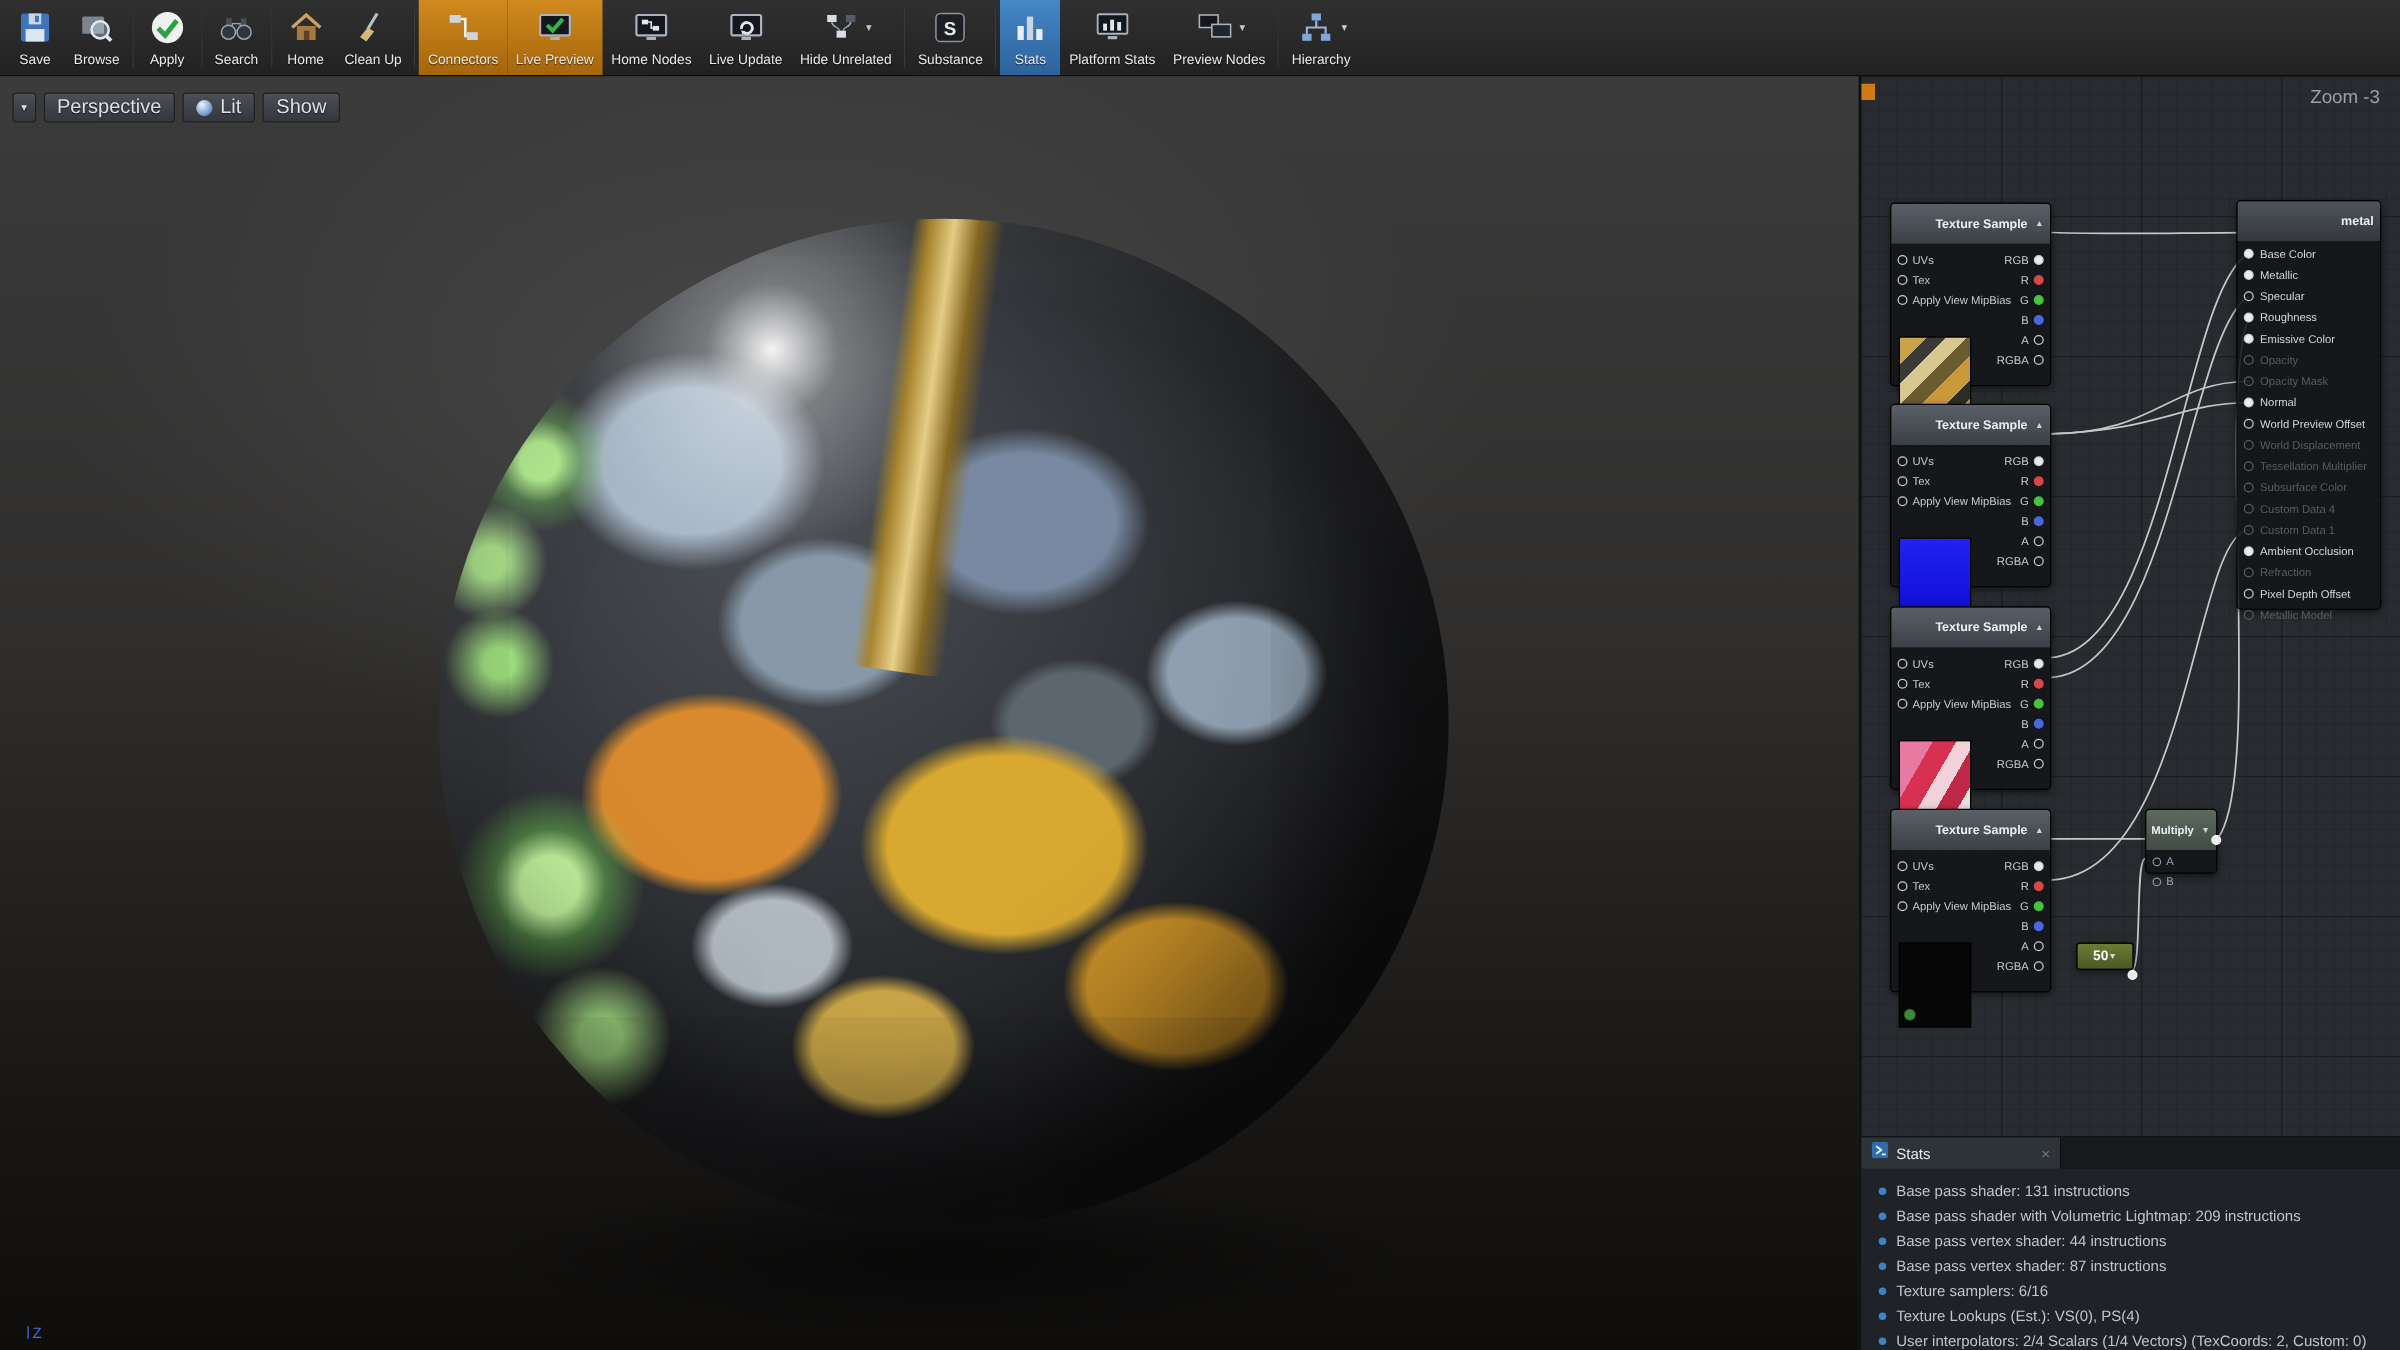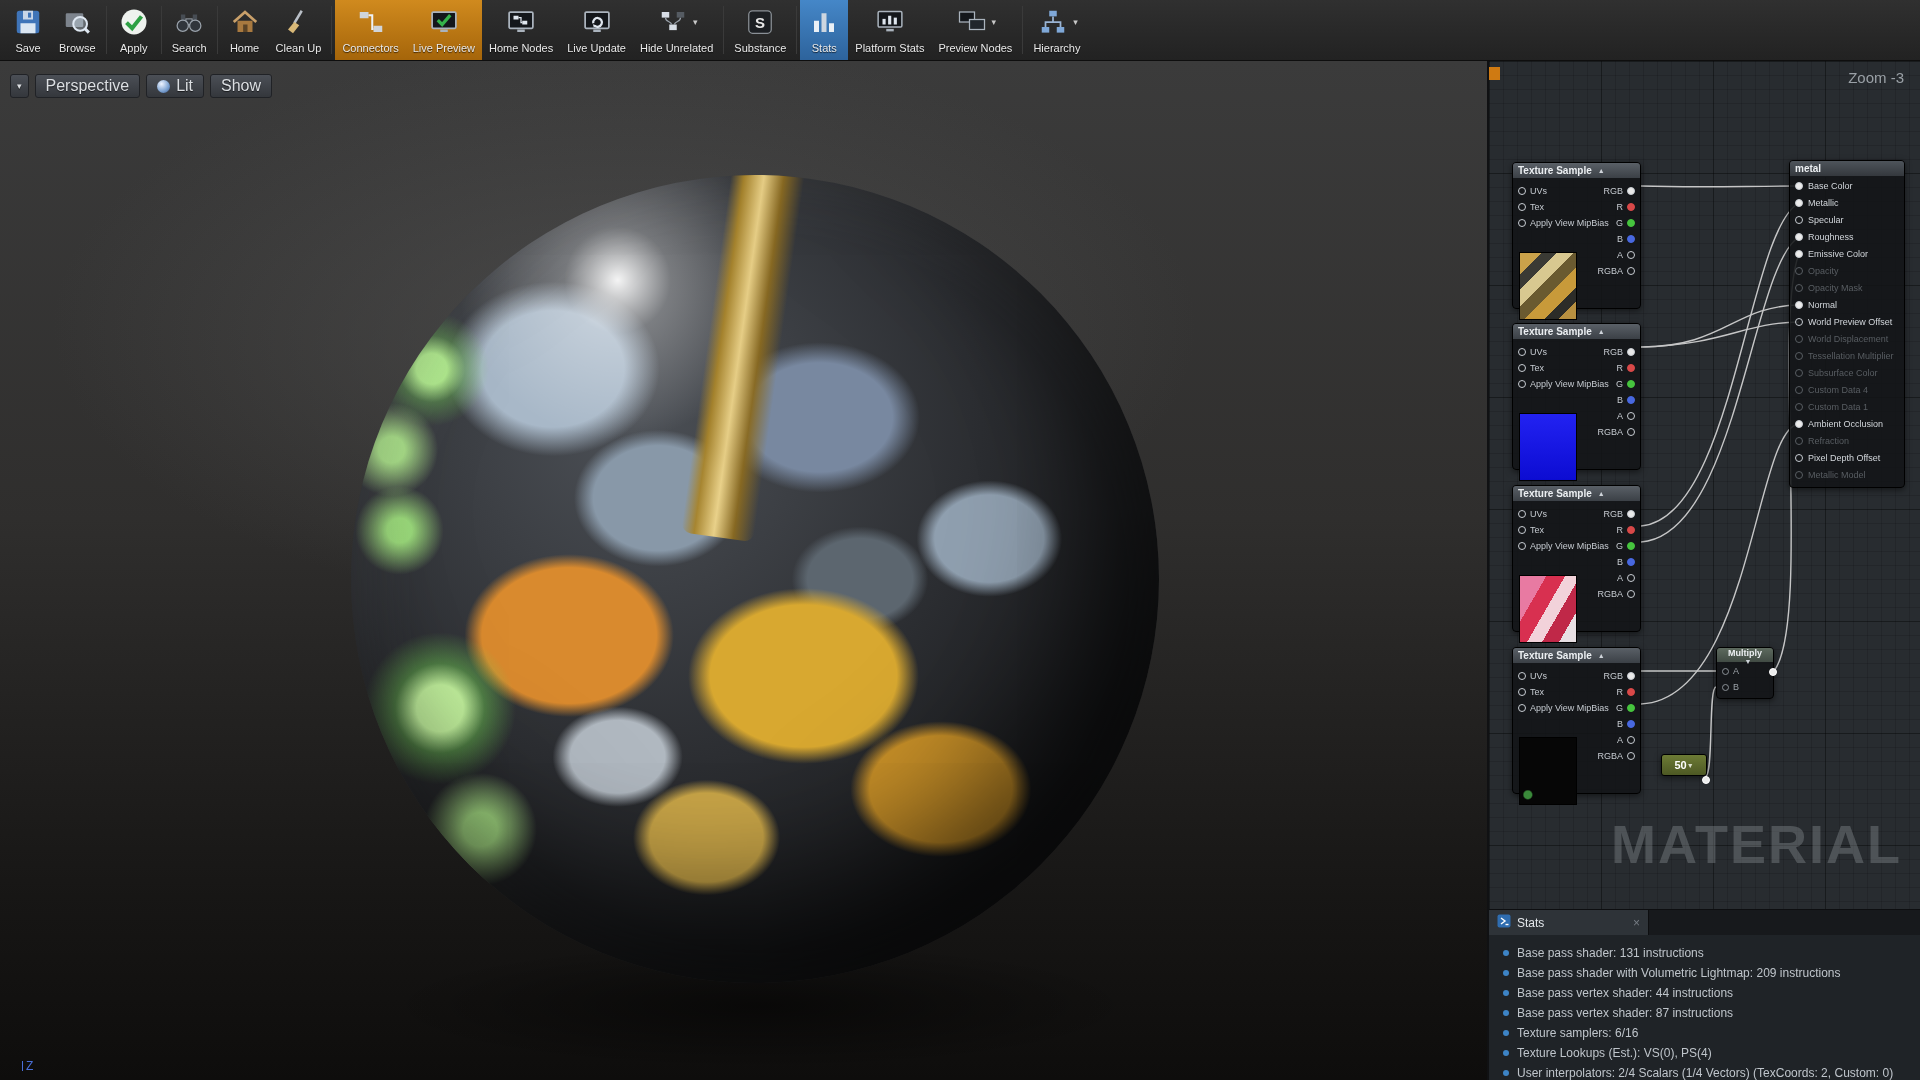--- a/index.html
+++ b/index.html
@@ -75,22 +75,22 @@
     background-size:112px 112px,112px 112px,14px 14px,14px 14px; }
   .panel-accent { position:absolute; left:0; top:6px; width:11px; height:13px; background:#cf7a12; }
   .zoom-label { position:absolute; right:16px; top:8px; color:#9aa0a6; font-size:15px; }
   .watermark { position:absolute; right:18px; top:752px; font-size:54px; font-weight:800;
     color:rgba(170,175,180,0.30); letter-spacing:2px; }
 
   .wires { position:absolute; left:0; top:0; pointer-events:none; }
 
   .gnode { position:absolute; background:rgba(18,20,23,0.88); border:1px solid #000;
     border-radius:4px; box-shadow:0 2px 6px rgba(0,0,0,0.5); cursor:pointer; }
-  .node-header { height:16px; display:flex; align-items:center; justify-content:flex-start;
-    padding:0 5px; border-radius:3px 3px 0 0; border-bottom:1px solid #15171a;
+  .node-header { height:16px; display:flex; align-items:center; justify-content:flex-end;
+    padding:16px 5px; border-radius:3px 3px 0 0; border-bottom:1px solid #15171a;
     background:linear-gradient(#5a6067,#3b4046); color:#eceff2; font-size:10px; font-weight:bold;
     white-space:nowrap; }
   .collapse-arrow { font-size:7px; color:#cfd4da; margin-left:6px; }
 
   .tsnode { left:23px; width:129px; height:147px; }
   .node-body { position:relative; height:130px; }
   .ins { position:absolute; left:5px; top:4px; }
   .outs { position:absolute; right:5px; top:4px; }
   .prow { height:16px; display:flex; align-items:center; gap:4px; font-size:9px; color:#c6cbd1;
     white-space:nowrap; }
@@ -113,21 +113,21 @@
   .mpin { height:17px; display:flex; align-items:center; gap:5px; padding-left:5px;
     font-size:9px; color:#d2d6db; white-space:nowrap; }
   .mpin .pdot { width:8px; height:8px; }
   .mpin.pin-connected .pdot { background:#ececec; }
   .mpin.pin-open .pdot { background:transparent; }
   .mpin.pin-disabled { color:#585d62; }
   .mpin.pin-disabled .pdot { border-color:#585d62; }
 
   .multiply-node { left:227px; top:586px; width:58px; height:52px; }
   .multiply-node .node-header { height:15px; font-size:9px;
-    background:linear-gradient(#5d6a5e,#414b44);flex-direction:column; }
+    background:linear-gradient(#5d6a5e,#414b44); }
   .multiply-node .prow { height:16px; padding-left:5px; color:#9aa0a6; }
   .multiply-node .pdot { width:7px; height:7px; border-color:#8a9096; }
   .mul-out { position:absolute; right:-4px; top:20px; width:8px; height:8px; border-radius:50%;
     background:#ececec; border:1px solid #fff; }
 
   .const-node { left:172px; top:693px; width:46px; height:22px; border-radius:3px;
     background:linear-gradient(#6d7b35,#4d5824); border:1px solid #000; display:flex;
     align-items:center; justify-content:center; gap:0; color:#fff; font-size:11px;
     font-weight:bold; }
   .const-caret { font-size:7px; color:#d8dcc8; }
@@ -382,21 +382,20 @@
       <div class="gold-stripe"></div>
     </div>
     <div class="axis-gizmo">
       <span>Z</span>
     </div>
   </div>
 
   <div class="graph-panel">
     <div class="panel-accent"></div>
     <div class="zoom-label">Zoom -3</div>
-    <div class="watermark">MATERIAL</div>
 
     <svg class="wires" width="433" height="1019">
       <g fill="none" stroke="#dcdcdc" stroke-width="1.4" opacity="0.88">
         <path d="M152,125 C 215,127 255,125 310,125"></path>
         <path d="M152,286 C 235,286 245,245 310,244"></path>
         <path d="M152,286 C 240,283 252,262 310,261"></path>
         <path d="M152,465 C 245,457 258,170 310,142"></path>
         <path d="M152,481 C 248,474 262,205 310,176"></path>
         <path d="M152,610 C 185,610 196,610 227,610"></path>
         <path d="M216,716 C 225,716 219,626 227,626"></path>

